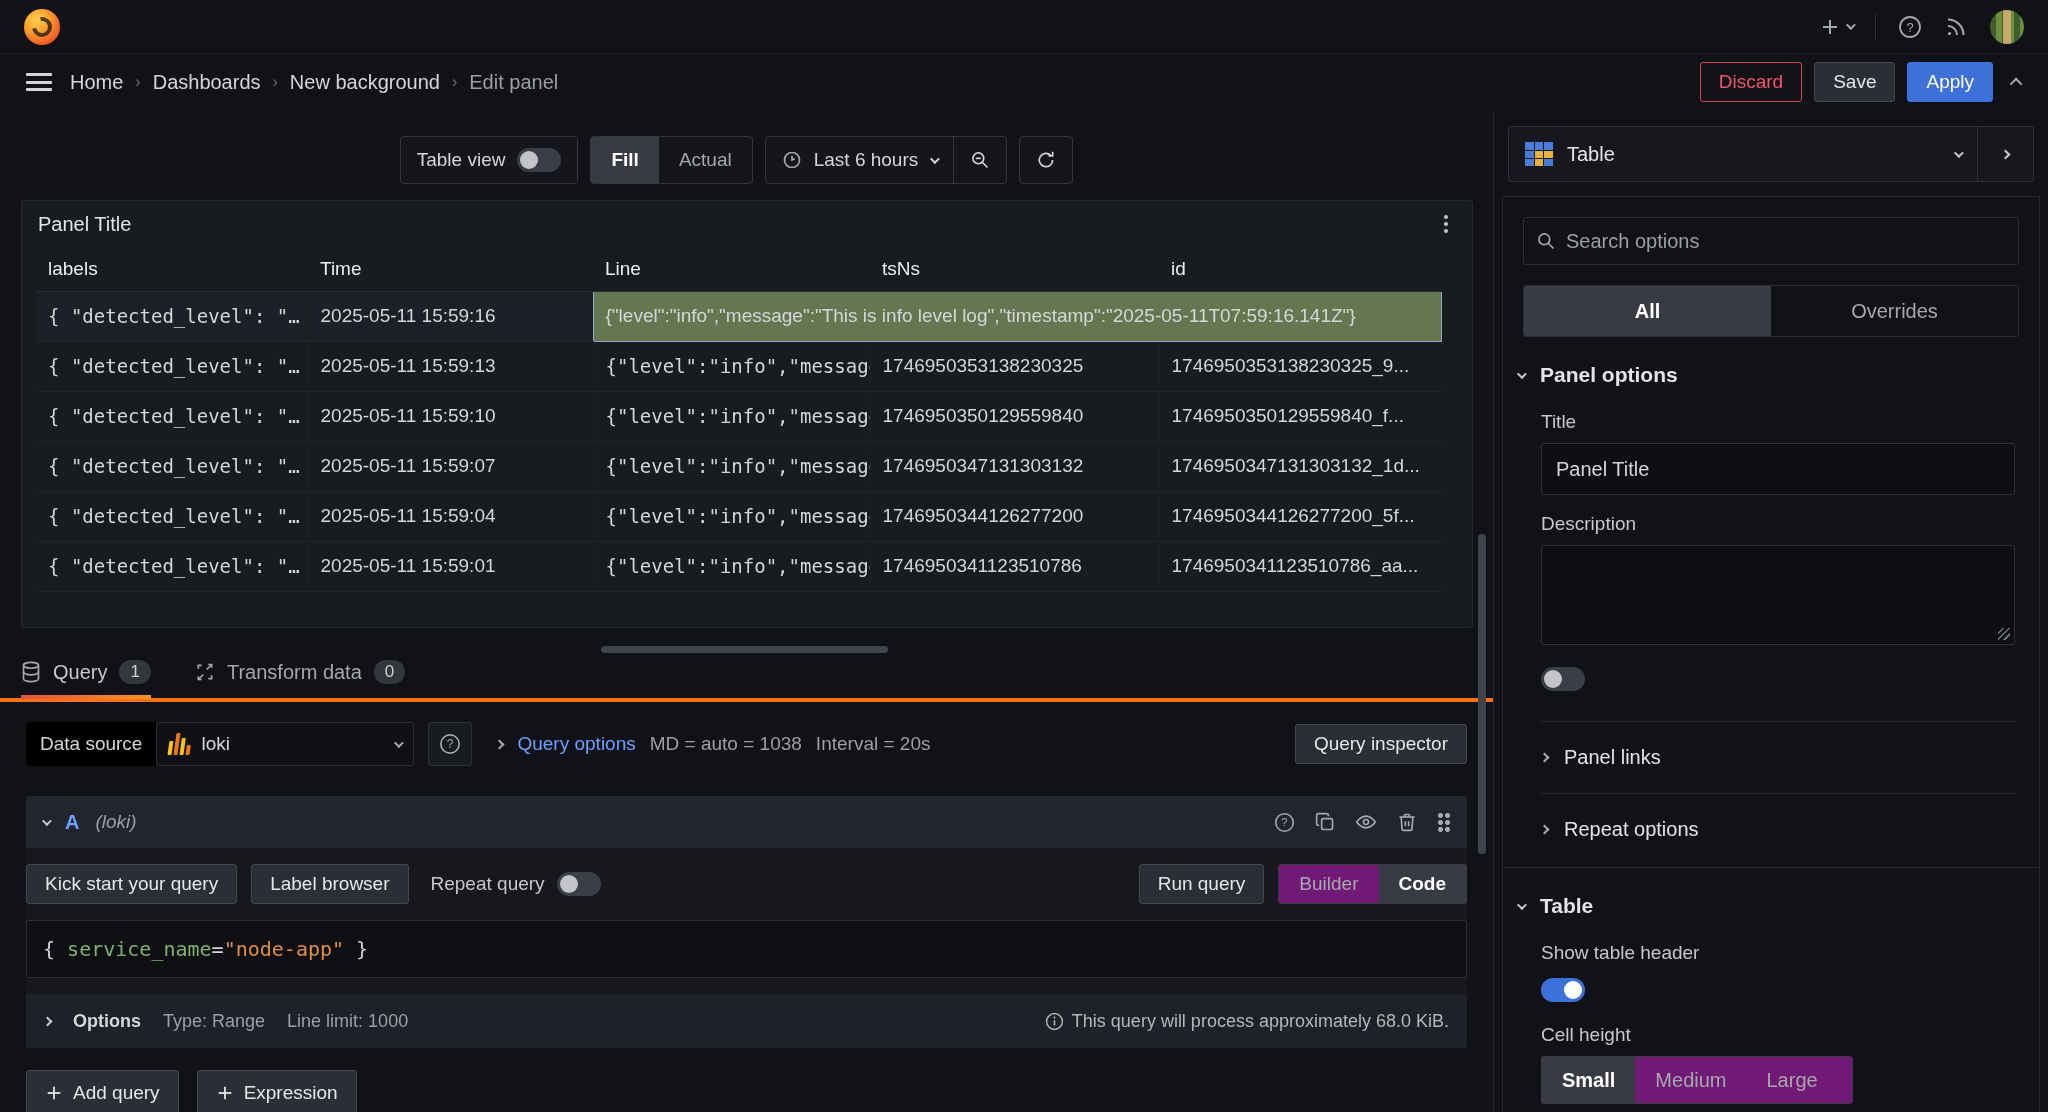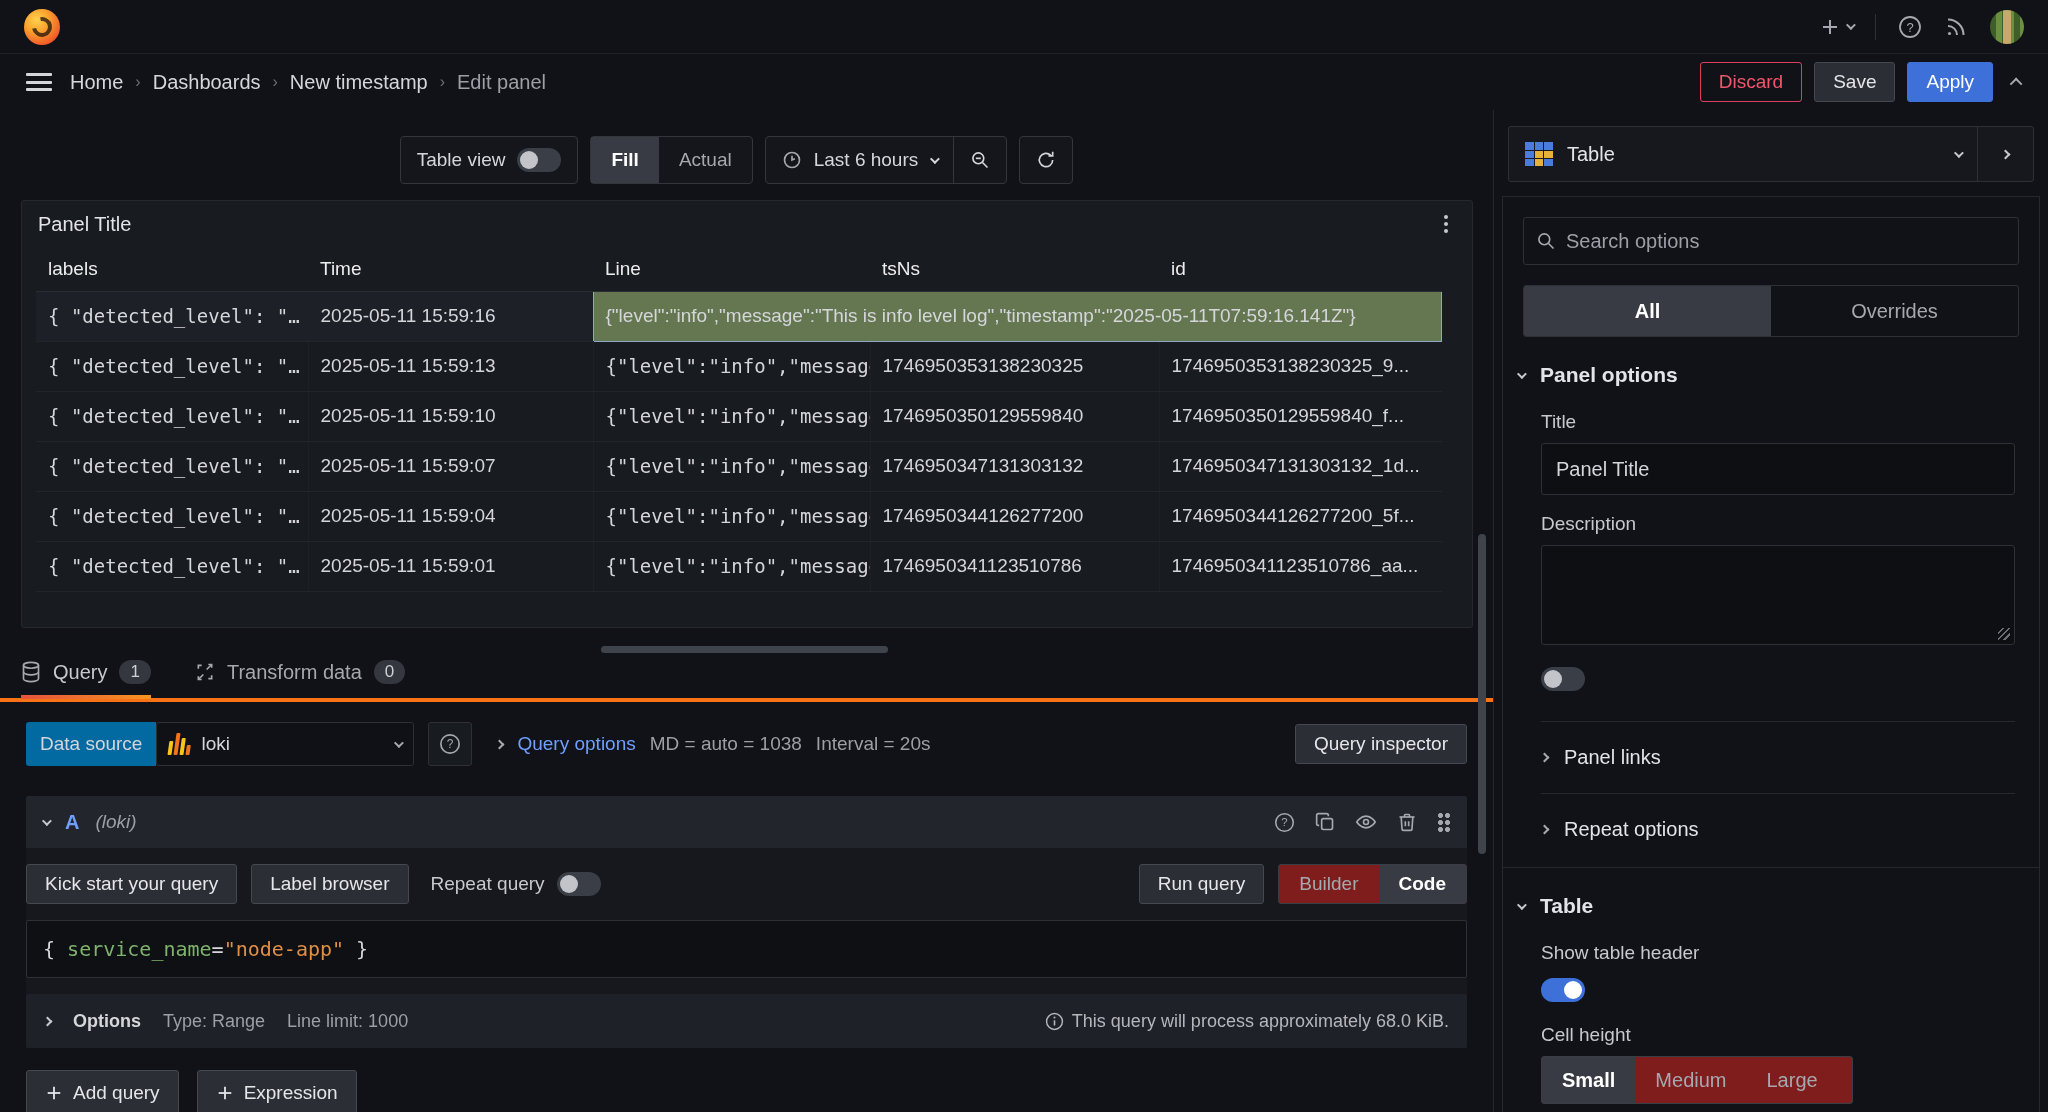--- a/index.html
+++ b/index.html
@@ -104,21 +104,21 @@
     border-bottom:4px solid #f97316; height:52px; }
   .qtab { display:flex; align-items:center; gap:12px; padding-bottom:14px; position:relative;
     font-size:20px; color:#c7c8cd; cursor:pointer; }
   .qtab.inactive { color:#a6a8af; }
   .qtab.active::after { content:''; position:absolute; left:0; right:0; bottom:-1px; height:4px;
     background:linear-gradient(90deg,#e5533d,#f79420); }
   .badge { background:#34373e; color:#cfd0d4; border-radius:12px; padding:2px 11px; font-size:17px; }
 
   
   .ds-row { display:flex; align-items:center; gap:14px; margin:20px 26px 0 26px; font-size:19px; }
-  .ds-label { background:#0369a1; height:44px; display:flex; align-items:center; padding:0 14px;
+  .ds-label { background:#000000; height:44px; display:flex; align-items:center; padding:0 14px;
     border-radius:3px 0 0 3px; color:#d5d6da; }
   .ds-select { width:258px; height:44px; background:#0f1116; border:1px solid #2e3036; border-radius:3px;
     display:flex; align-items:center; gap:10px; padding:0 12px; cursor:pointer; margin-left:-14px; }
   .ds-select .grow { flex:1; }
   .loki-icon { display:flex; align-items:flex-end; gap:2px; height:22px; transform:skewX(-8deg); }
   .loki-icon i { width:4px; border-radius:1px; display:block; }
   .loki-icon i:nth-child(1){height:14px;background:#f8c51d}
   .loki-icon i:nth-child(2){height:22px;background:#f2731b}
   .loki-icon i:nth-child(3){height:17px;background:#f8c51d}
   .loki-icon i:nth-child(4){height:10px;background:#f2731b}
@@ -136,21 +136,21 @@
   .q-ds-hint { color:#9d9fa6; font-style:italic; font-size:19px; }
   .qc-icons { margin-left:auto; display:flex; align-items:center; gap:20px; color:#a6a8af; }
   .drag-dots { width:14px; height:20px;
     background-image:radial-gradient(circle, #a6a8af 2.2px, transparent 2.6px);
     background-size:7px 7px; }
   .qc-body { background:#16181d; padding:16px 0 0 0; }
   .qc-actions { display:flex; align-items:center; gap:14px; }
   .qc-actions .grow { flex:1; }
   .explain { display:flex; align-items:center; gap:12px; color:#c7c8cd; font-size:19px; margin-left:8px; }
   .seg-group { display:flex; height:40px; border:1px solid #3a3d45; border-radius:3px;
-    overflow:hidden; background:#7f1d1d; font-size:19px; }
+    overflow:hidden; background:#701a75; font-size:19px; }
 
   .code-editor { margin-top:16px; height:58px; background:#0e1014; border:1px solid #2e3036;
     border-radius:2px; display:flex; align-items:center; padding:0 16px;
     font-family:"DejaVu Sans Mono", monospace; font-size:20px; color:#d5d6da; }
   .tok-key { color:#7eb26d; } .tok-str { color:#e08f45; }
 
   .opts-row { margin-top:16px; height:54px; background:#1e2127; border-radius:2px; display:flex;
     align-items:center; gap:22px; padding:0 18px; font-size:18px; }
   .opts-row .bold { font-weight:600; color:#d5d6da; }
   .opts-row .spacer { flex:1; }
@@ -237,21 +237,21 @@
   <div class="hamburger">
       <i></i>
       <i></i>
       <i></i>
     </div>
   <div class="crumbs">
     <span class="item">Home</span>
     <span class="sep">›</span>
     <span class="item">Dashboards</span>
     <span class="sep">›</span>
-    <span class="item">New timestamp</span>
+    <span class="item">New background</span>
     <span class="sep">›</span>
     <span class="item current">Edit panel</span>
   </div>
   <div class="crumb-actions">
     <button class="btn danger">Discard</button>
     <button class="btn secondary">Save</button>
     <button class="btn primary">Apply</button>
     <span class="icon-btn" style="margin-left:8px;">
         <span class="chev up"></span>
       </span>

